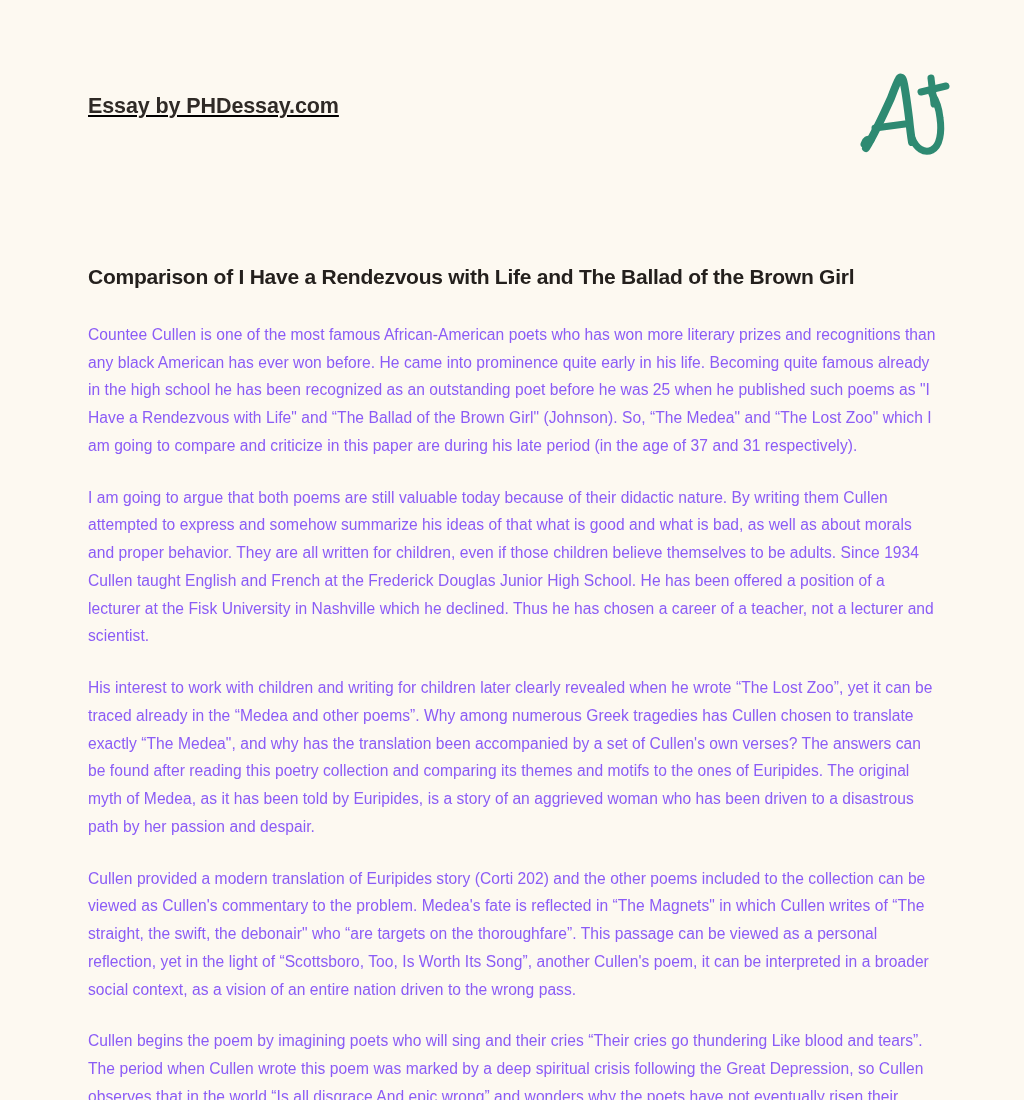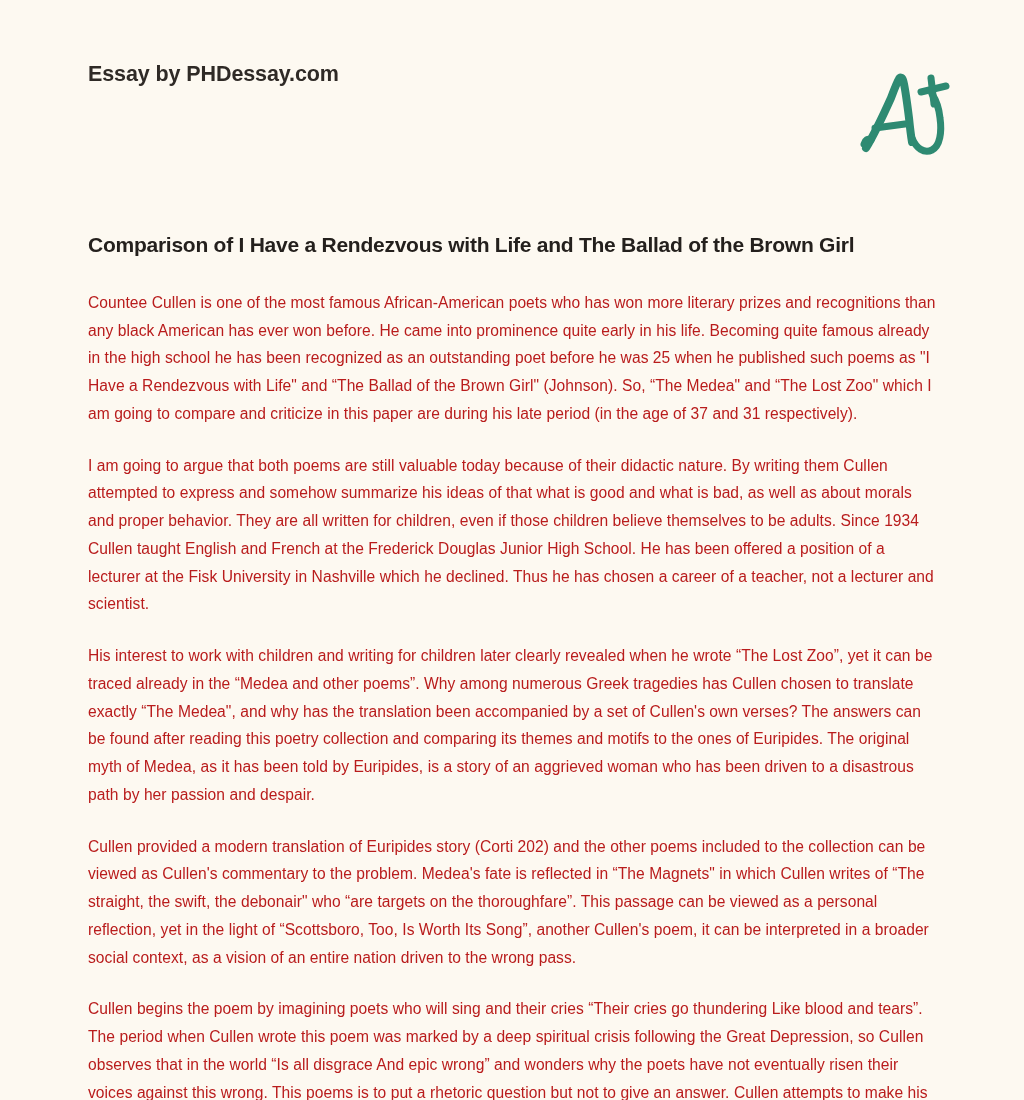--- a/index.html
+++ b/index.html
@@ -20,22 +20,23 @@
     height: 1100px;
     box-sizing: border-box;
     padding: 0;
     position: relative;
     background: #fdf9f1;
   }
 
   
   .header {
     position: relative;
-    padding: 62px 72px 0 88px;
+    padding: 94px 72px 0 88px;
     min-height: 120px;
+    text-decoration: underline;
   }
 
   .brand-line {
     font-size: 21.5px;
     font-weight: bold;
     color: #2f2a26;
     letter-spacing: -0.1px;
     line-height: 1.2;
     margin: 0;
   }
@@ -78,21 +79,21 @@
   
   .article {
     padding: 0 88px 0 88px;
     margin-top: 30px;
   }
 
   .article p {
     margin: 0 0 24px 0;
     font-size: 15.6px;
     line-height: 1.78;
-    color: #b91c1c;
+    color: #8b5cf6;
     letter-spacing: 0.05px;
   }
 
   .article p:last-child {
     margin-bottom: 0;
   }
 </style>
 </head>
 <body>
 

